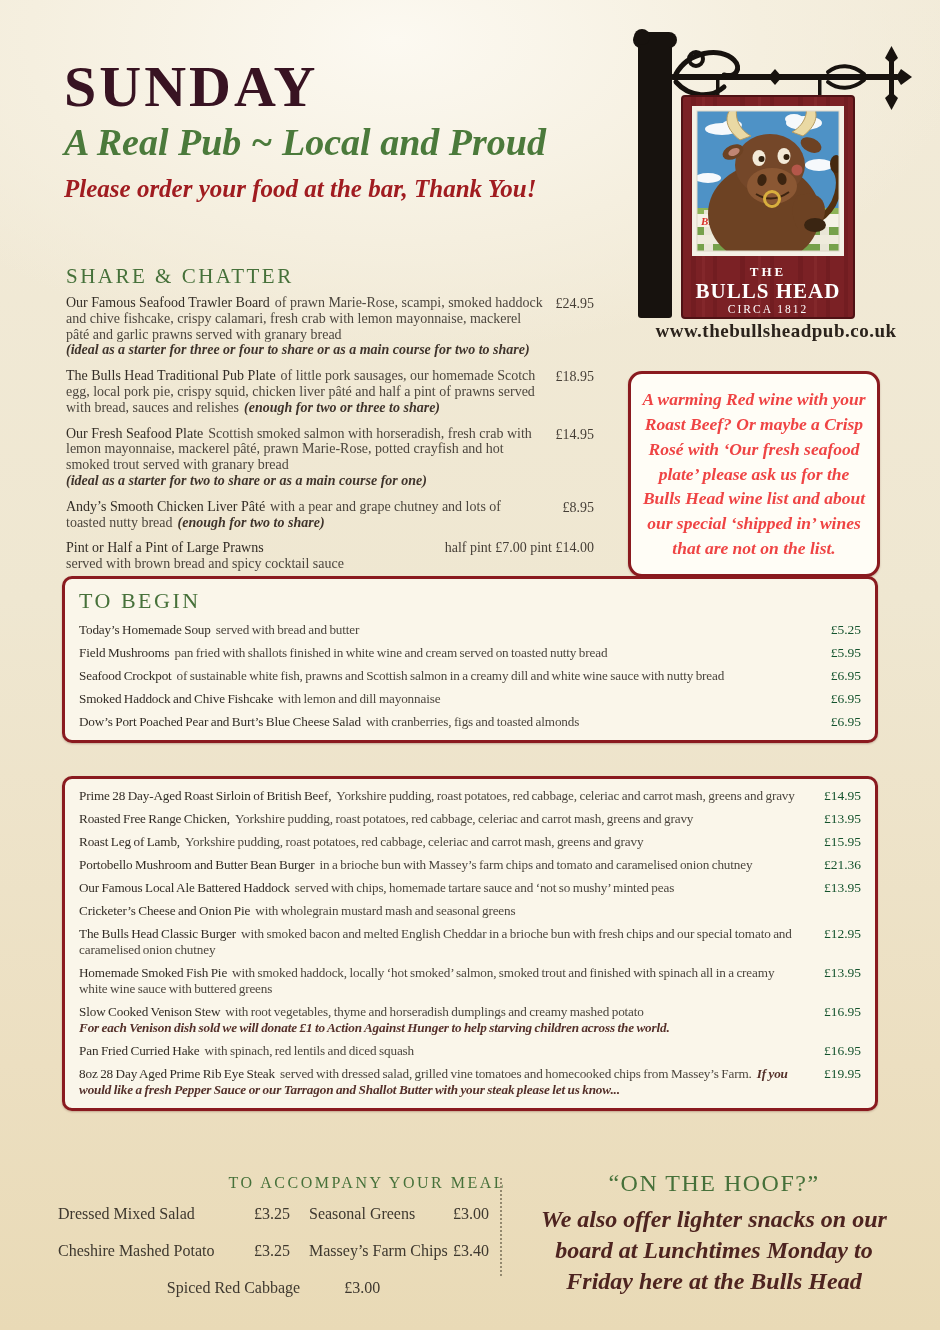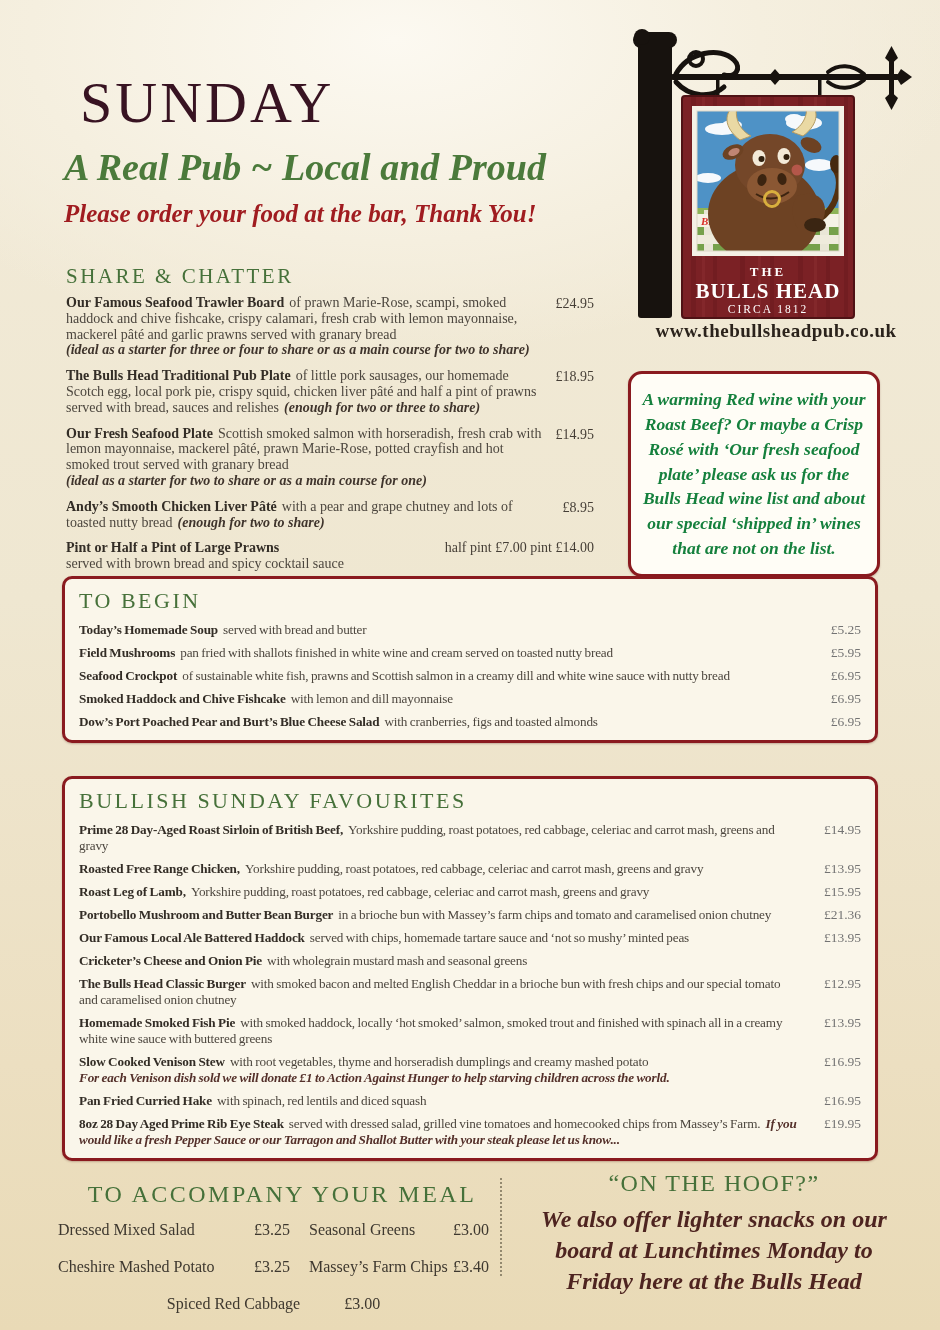--- a/index.html
+++ b/index.html
@@ -4,64 +4,64 @@
 <style>
   html,body{margin:0;padding:0;background:#d8cdb4;}
   .page{position:relative;width:940px;height:1330px;margin:0 auto;overflow:hidden;
     font-family:"Liberation Serif",serif;
     background:
       radial-gradient(ellipse 760px 420px at 42% 3%, #fcf9f1 0%, #f5efdf 48%, rgba(245,239,223,0) 75%),
       linear-gradient(180deg,#f2ebd9 0%,#efe7d1 45%,#ecdfc1 80%,#e9dab6 100%);}
 
   
   .masthead{position:absolute;left:64px;top:58px;width:565px;}
-  .masthead h1{margin:16px;font-size:58px;line-height:1;font-weight:normal;letter-spacing:3px;color:#381322;}
+  .masthead h1{margin:0;font-size:58px;line-height:1;font-weight:bold;letter-spacing:3px;color:#381322;}
   .tagline{margin-top:7px;font-size:38px;line-height:1.05;font-weight:bold;font-style:italic;color:#4b7a3b;}
   .order-note{margin-top:12px;font-size:25px;font-weight:bold;font-style:italic;color:#a01c20;}
 
   
   .sec-heading{margin:0;font-weight:normal;color:#46713a;font-size:21px;letter-spacing:2.5px;}
 
   
   .share{position:absolute;left:66px;top:264px;width:528px;}
   .share .sec-heading{margin-bottom:6px;}
   .sitem{position:relative;margin-bottom:10px;}
   .stext{margin-right:50px;font-size:14px;line-height:15.8px;color:#4c463e;}
   .sdesc{font-size:14px;line-height:15.8px;color:#4c463e;}
   .sprice{position:absolute;right:0;top:1px;font-size:14px;color:#453e36;}
-  .nm{font-weight:bold;color:#332d26;margin-right:5px;}
+  .nm{font-weight:normal;color:#332d26;margin-right:5px;}
   .note{font-weight:bold;font-style:italic;color:#3f342c;}
   .note-in{margin-left:5px;}
   .stext > .note{margin-right:-50px;}
   .fav-note{color:#54302a;}
   .sline1{display:flex;justify-content:space-between;font-size:14px;line-height:15.8px;}
   .sprice-label{color:#453e36;white-space:nowrap;}
 
   
   .boxed{position:absolute;left:62px;width:816px;box-sizing:border-box;
     border:3px solid #8a1a1f;border-radius:10px;background:#faf6ea;
     padding:9px 14px 3px;box-shadow:0 1px 2px rgba(90,30,20,.28);}
   #begin-box{top:576px;}
   #favs-box{top:776px;}
   .boxed .sec-heading{font-size:22px;margin-bottom:8px;}
   .row{display:flex;margin-bottom:7px;}
   .row-text{flex:1;font-size:13.2px;line-height:16px;color:#4c463e;
     letter-spacing:-0.15px;word-spacing:-0.6px;padding-right:12px;}
-  .row-price{flex:none;width:50px;text-align:right;font-size:13.5px;color:#737373;}
+  .row-price{flex:none;width:50px;text-align:right;font-size:13.5px;color:#14532d;}
 
   
   .wine-box{position:absolute;left:628px;top:371px;width:252px;box-sizing:border-box;
     border:3px solid #8a1a1f;border-radius:14px;background:#fffdf6;padding:13px 10px;
     box-shadow:0 1px 2px rgba(90,30,20,.28);}
   .wine-text{margin:0;text-align:center;font-size:17.5px;line-height:1.42;
-    font-weight:bold;font-style:italic;color:#15803d;}
+    font-weight:bold;font-style:italic;color:#ef4444;}
 
   
   .accompany{position:absolute;left:58px;top:1174px;width:448px;}
-  .accompany .sec-heading{text-align:center;font-size:24px;margin-bottom:13px;margin-top:7px;}
+  .accompany .sec-heading{text-align:right;font-size:16px;margin-bottom:13px;}
   .acc-grid{display:grid;grid-template-columns:232px 180px;column-gap:28px;row-gap:12px;
     font-size:16px;color:#3e382f;gap:19px;}
   .acc-cell{display:flex;justify-content:space-between;}
   .acc-center{grid-column:1 / -1;display:flex;justify-content:center;gap:44px;}
   .divider{position:absolute;left:500px;top:1178px;height:98px;width:0;border-left:2px dotted #93896f;}
   .hoof{position:absolute;left:528px;top:1170px;width:372px;text-align:center;}
   .hoof .sec-heading{font-size:24px;letter-spacing:1.5px;}
   .hoof-text{margin:7px 0 0;font-size:24px;line-height:1.3;font-weight:bold;font-style:italic;color:#4e2420;}
 
   
@@ -236,21 +236,20 @@
           <div class="row-price">£6.95</div>
         </div>
         <div class="row">
           <div class="row-text"><span class="nm">Dow’s Port Poached Pear and Burt’s Blue Cheese Salad</span><span class="sdesc-in">with cranberries, figs and toasted almonds</span></div>
           <div class="row-price">£6.95</div>
         </div>
       </div>
   </section>
 
   <section class="boxed" id="favs-box">
-    <h2 class="sec-heading">BULLISH SUNDAY FAVOURITES</h2>
     <div>
         <div class="row">
           <div class="row-text"><span class="nm">Prime 28 Day-Aged Roast Sirloin of British Beef,</span><span class="sdesc-in">Yorkshire pudding, roast potatoes, red cabbage, celeriac and carrot mash, greens and gravy</span></div>
           <div class="row-price">£14.95</div>
         </div>
         <div class="row">
           <div class="row-text"><span class="nm">Roasted Free Range Chicken,</span><span class="sdesc-in">Yorkshire pudding, roast potatoes, red cabbage, celeriac and carrot mash, greens and gravy</span></div>
           <div class="row-price">£13.95</div>
         </div>
         <div class="row">

